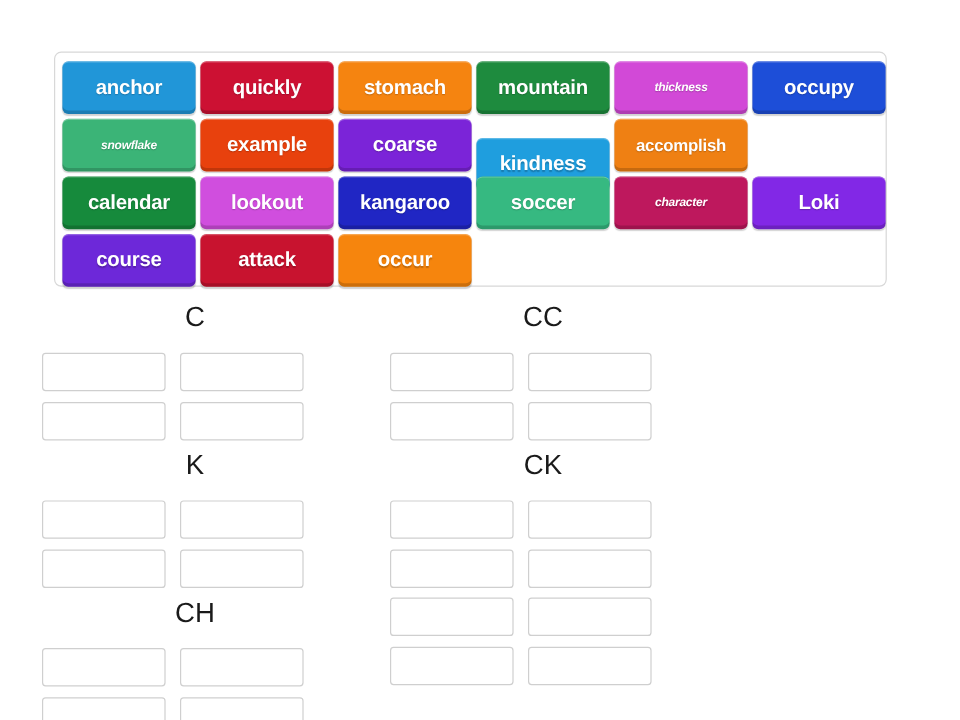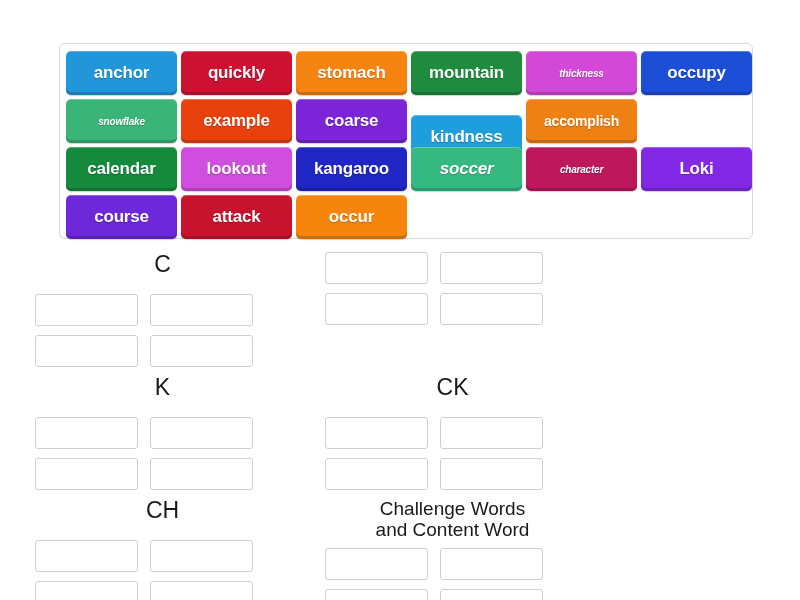--- a/index.html
+++ b/index.html
@@ -16,21 +16,21 @@
   #app {
     position: relative;
     width: 800px;
     height: 600px;
     background: #ffffff;
   }
 
   
   .word-bank {
     position: absolute;
-    left: 59px;
+    left: 45px;
     top: 43px;
     width: 694px;
     height: 196px;
     border: 1px solid #d8d8d8;
     border-radius: 6px;
     background: #ffffff;
     padding: 7px 6px 6px 6px;
   }
   .tile-row {
     display: flex;
@@ -122,21 +122,21 @@
         <div class="tile small" style="background: rgb(59, 180, 119);">snowflake</div>
         <div class="tile" style="background: rgb(232, 65, 13);">example</div>
         <div class="tile" style="background: rgb(123, 36, 216);">coarse</div>
         <div class="tile" style="background: rgb(31, 158, 222); margin-top: 16px;">kindness</div>
         <div class="tile tiny" style="background: rgb(239, 128, 19);">accomplish</div>
       </div>
       <div class="tile-row">
         <div class="tile" style="background: rgb(22, 138, 60); text-align: center;">calendar</div>
         <div class="tile" style="background: rgb(208, 78, 222);">lookout</div>
         <div class="tile" style="background: rgb(32, 38, 196);">kangaroo</div>
-        <div class="tile" style="background: rgb(54, 185, 129); font-style: italic;">soccer</div>
+        <div class="tile" style="background: rgb(54, 185, 129);">soccer</div>
         <div class="tile small" style="background: #be185d;">character</div>
         <div class="tile" style="background: rgb(130, 40, 230);">Loki</div>
       </div>
       <div class="tile-row">
         <div class="tile" style="background: #6d28d9;">course</div>
         <div class="tile" style="background: rgb(200, 19, 47);">attack</div>
         <div class="tile" style="background: rgb(246, 133, 13);">occur</div>
       </div>
     </div>
 
@@ -144,20 +144,21 @@
       <div class="category">
         <div class="cat-title">C</div>
         <div class="slot-grid">
           <div class="slot"></div>
           <div class="slot"></div>
           <div class="slot"></div>
           <div class="slot"></div>
         </div>
       </div>
       <div class="category">
+        <div class="cat-title">CC</div>
         <div class="slot-grid">
           <div class="slot"></div>
           <div class="slot"></div>
           <div class="slot"></div>
           <div class="slot"></div>
         </div>
       </div>
       <div class="category">
         <div class="cat-title">K</div>
         <div class="slot-grid">
@@ -179,22 +180,20 @@
       <div class="category">
         <div class="cat-title">CH</div>
         <div class="slot-grid">
           <div class="slot"></div>
           <div class="slot"></div>
           <div class="slot"></div>
           <div class="slot"></div>
         </div>
       </div>
       <div class="category">
-        <div class="cat-title two-line">Challenge Words
-and Content Word</div>
         <div class="slot-grid">
           <div class="slot"></div>
           <div class="slot"></div>
           <div class="slot"></div>
           <div class="slot"></div>
         </div>
       </div>
     </div>
 
 </div>

